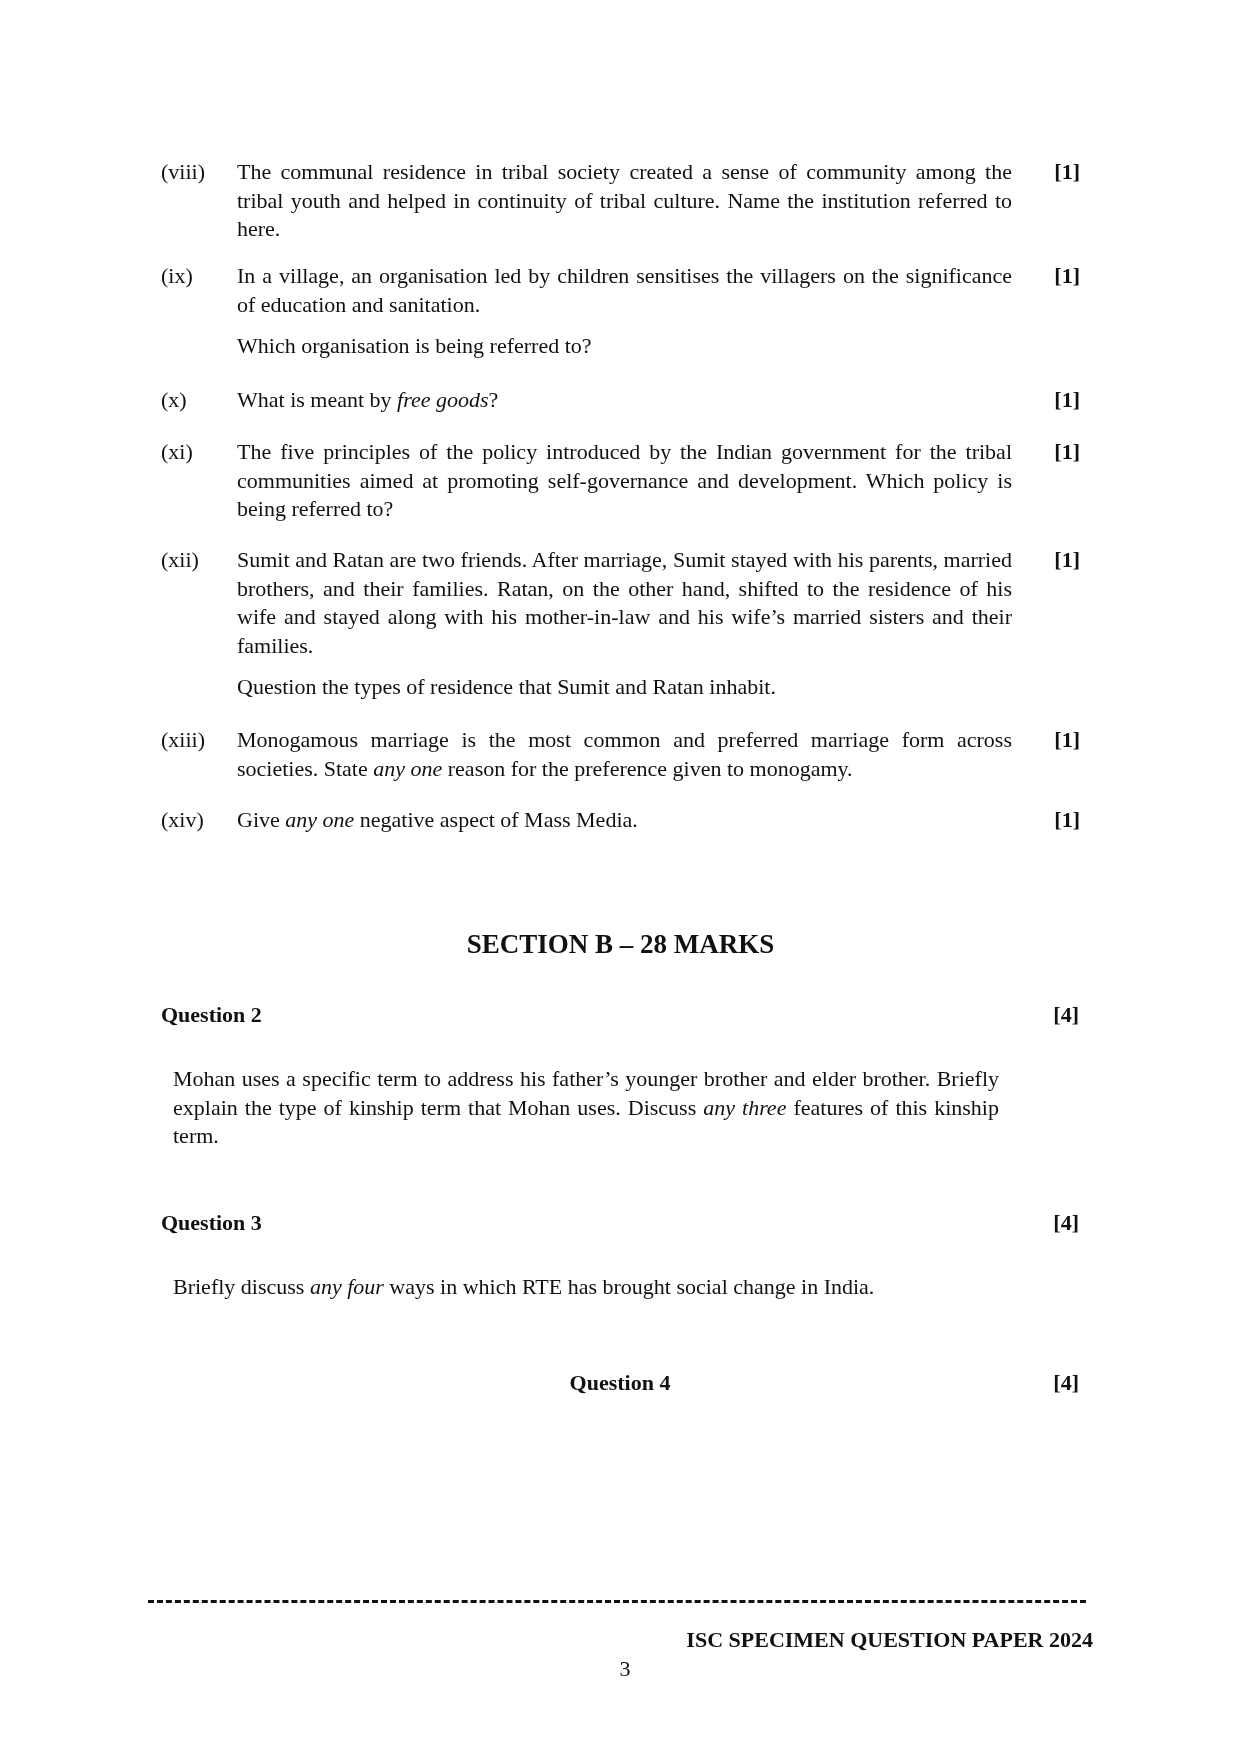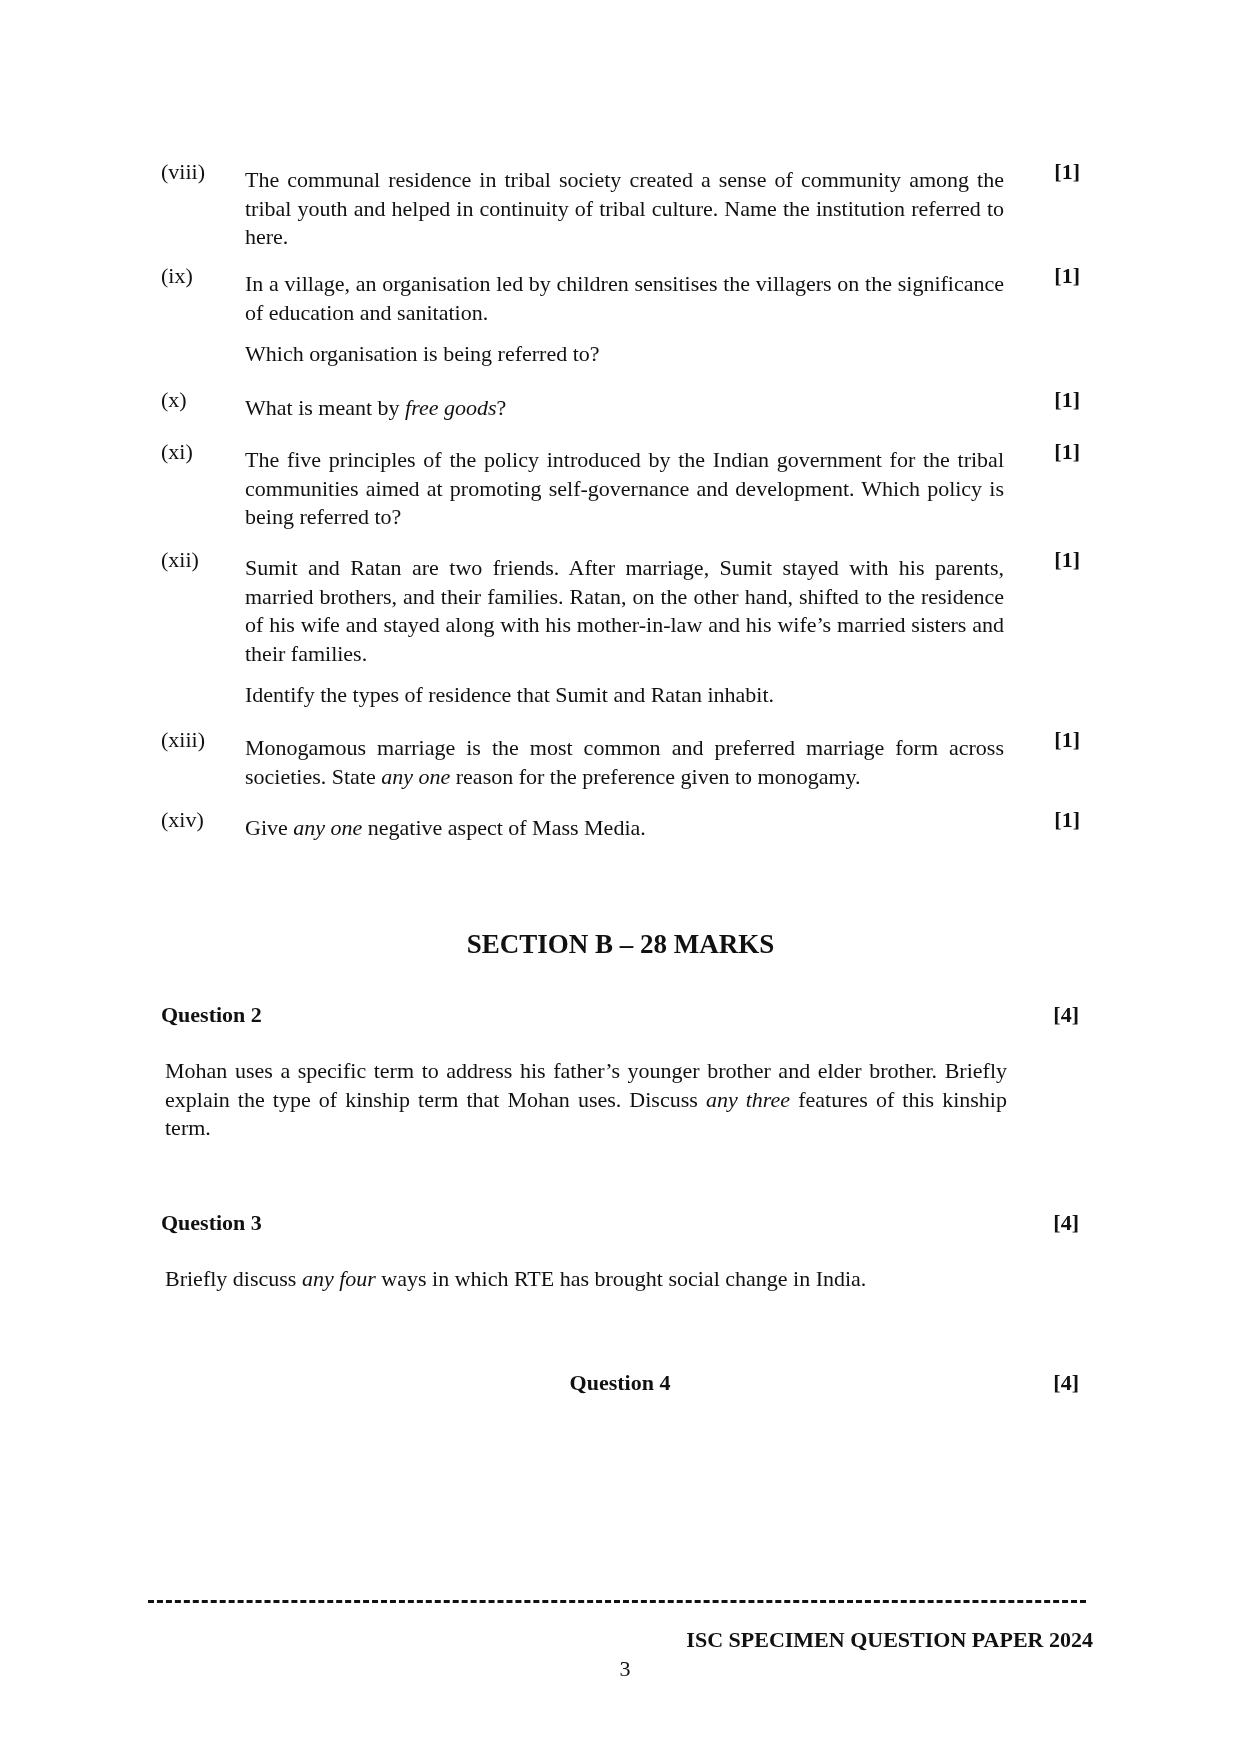--- a/index.html
+++ b/index.html
@@ -2,29 +2,29 @@
 <html><head>
 <meta charset="utf-8">
 <style>
   html, body { margin: 0; padding: 0; background: #ffffff; }
   body { width: 1241px; height: 1754px; position: relative; overflow: hidden;
          font-family: "Liberation Serif", "DejaVu Serif", serif; color: #111111; }
   .page { position: absolute; left: 0; top: 0; width: 1241px; height: 1754px; background: #fff; }
   .q { position: absolute; left: 161px; width: 930px; font-size: 22px; line-height: 28.5px; }
   .q .num { position: absolute; left: 0; top: 0; width: 70px; }
   .q .body { position: absolute; left: 76px; width: 775px; text-align: justify; }
-  .q .body p { margin: 8px; }
+  .q .body p { margin: 0; }
   .q .body p + p { margin-top: 13px; }
   .q .marks { position: absolute; right: 11px; top: 0; font-weight: bold; }
   .section-title { position: absolute; left: 0; width: 1241px; top: 927px; text-align: center;
                    font-weight: bold; font-size: 27px; line-height: 34px; }
   .qh { position: absolute; left: 161px; width: 918px; font-size: 22px; line-height: 28.5px; font-weight: bold; }
   .qh .marks { position: absolute; right: 0; top: 0; }
   .qbody { position: absolute; left: 161px; width: 850px; font-size: 22px; line-height: 28.5px; text-align: justify; }
-  .qbody p { margin: 4px; }
+  .qbody p { margin: 12px; }
   .footer-line { position: absolute; left: 148px; top: 1600px; width: 938px; height: 0;
                  border-top: 3px dashed #111; }
   .footer-title { position: absolute; right: 148px; top: 1626px; font-weight: bold; font-size: 22px; line-height: 28px; text-align: right; }
   .page-num { position: absolute; left: 0; width: 1250px; top: 1655px; text-align: center; font-size: 22px; line-height: 28px; }
   i, em { }
 </style>
 </head>
 <body>
 
 <div class="page">
@@ -59,21 +59,21 @@
     <div class="body">
       <p>The five principles of the policy introduced by the Indian government for the tribal communities aimed at promoting self-governance and development. Which policy is being referred to?</p>
     </div>
     <span class="marks">[1]</span>
   </div>
 
   <div class="q" style="top:546px;">
     <span class="num">(xii)</span>
     <div class="body">
       <p>Sumit and Ratan are two friends. After marriage, Sumit stayed with his parents, married brothers, and their families. Ratan, on the other hand, shifted to the residence of his wife and stayed along with his mother-in-law and his wife’s married sisters and their families.</p>
-      <p>Identify the types of residence that Sumit and Ratan inhabit.</p>
+      <p>Question the types of residence that Sumit and Ratan inhabit.</p>
     </div>
     <span class="marks">[1]</span>
   </div>
 
   <div class="q" style="top:726px;">
     <span class="num">(xiii)</span>
     <div class="body">
       <p>Monogamous marriage is the most common and preferred marriage form across societies.  State <i>any one</i> reason for the preference given to monogamy.</p>
     </div>
     <span class="marks">[1]</span>

